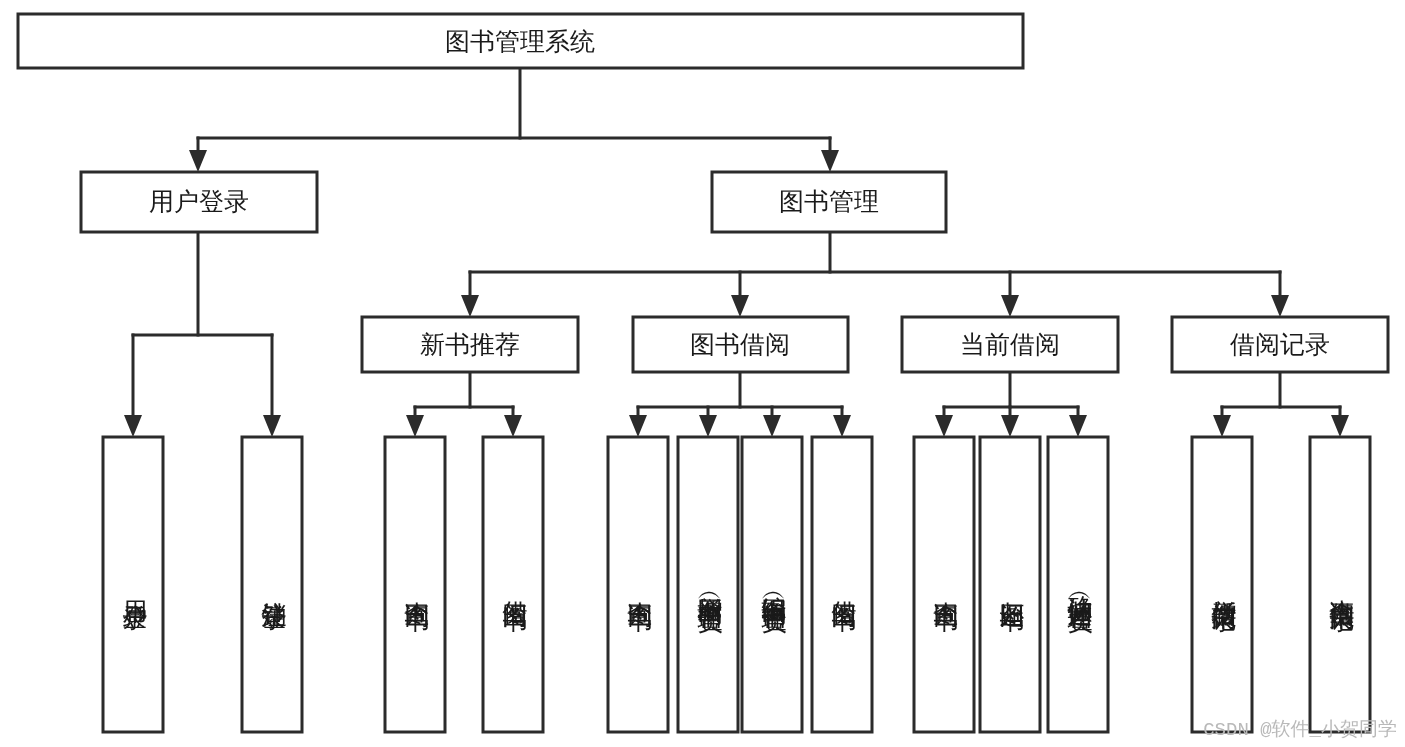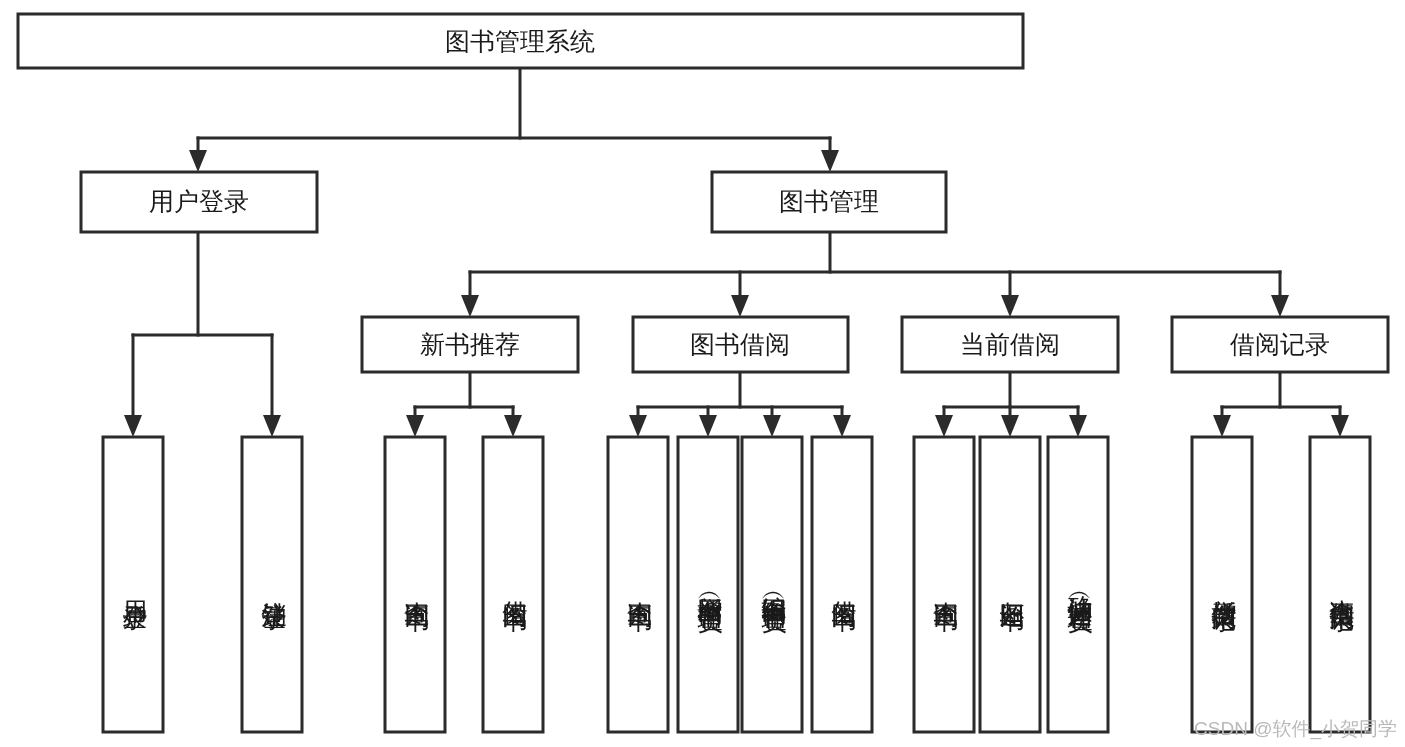--- a/index.html
+++ b/index.html
@@ -19,21 +19,21 @@
     text-anchor:middle;
     dominant-baseline:middle;
   }
   .node-label.horizontal{font-size:25px;}
   .node-label.vertical{font-size:25px;writing-mode:vertical-rl;text-orientation:upright;letter-spacing:2px;}
   .connector{stroke:#2b2b2b;stroke-width:3;fill:none;stroke-linecap:square;}
   .arrow-head{fill:#2b2b2b;stroke:none;}
   .watermark{
     position:absolute;right:8px;bottom:5px;
     font-size:19px;color:#b9b9b9;
-    font-family:Liberation Sans, sans-serif;
+    font-family:Liberation Mono, monospace;
     white-space:nowrap;pointer-events:none;
   }
 </style>
 </head>
 <body>
 
 <div id="diagram-root">
 
   <svg id="tree-svg" viewBox="0 0 1405 747" xmlns="http://www.w3.org/2000/svg">
 

